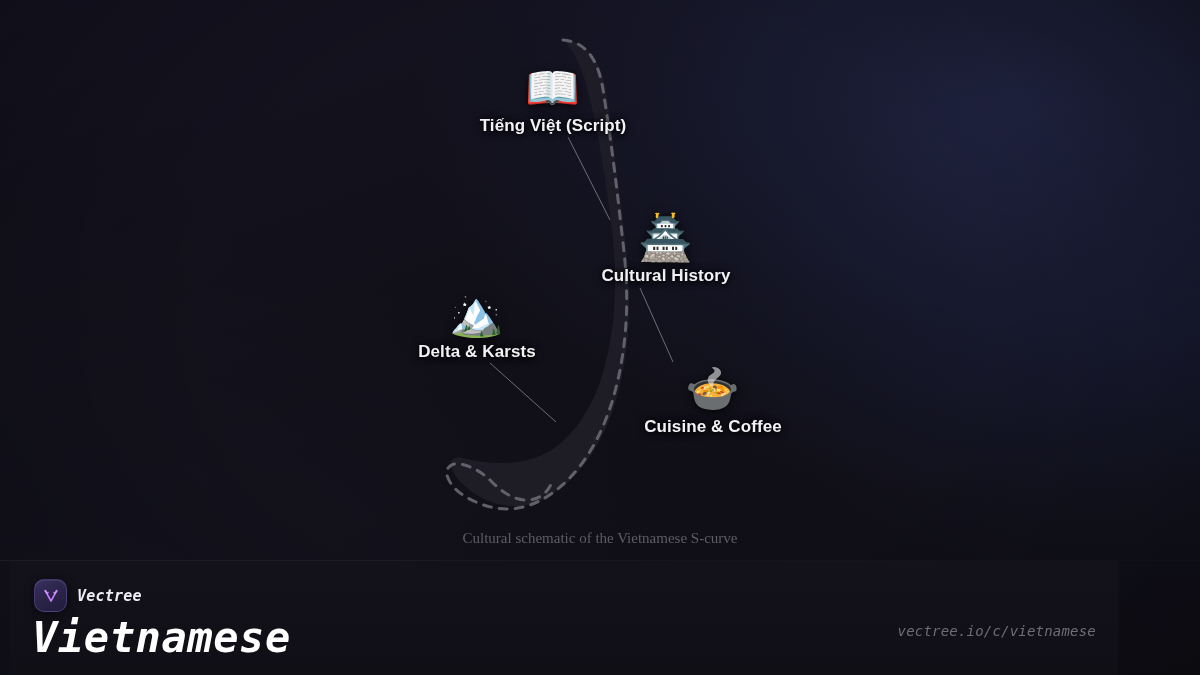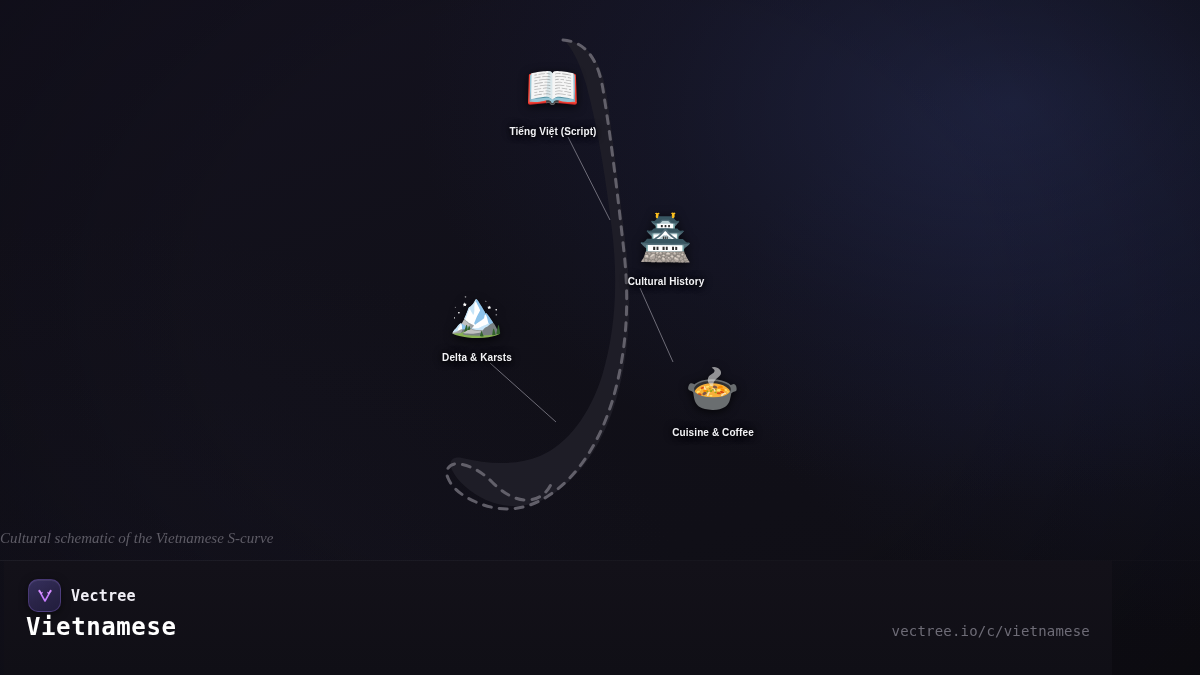--- a/index.html
+++ b/index.html
@@ -31,58 +31,60 @@
   #canvas { position:absolute; left:0; top:0; width:1200px; height:560px; }
   #map-svg { position:absolute; left:0; top:0; width:1200px; height:560px; }
 
   .node { position:absolute; text-align:center; transform:translate(-50%,0); }
   .node-emoji {
     font-size:44px; line-height:52px; display:block;
     font-family:"DejaVu Sans", sans-serif;
     filter:drop-shadow(0 2px 5px rgba(0,0,0,0.75));
   }
   .node-label {
-    display:block; margin-top:12px;
-    font-size:10px; font-weight:bold; color:#f2f2f5;
+    display:block; margin-top:2px;
+    font-size:17px; font-weight:bold; color:#f2f2f5;
     letter-spacing:0.1px; white-space:nowrap;
     text-shadow:0 1px 4px rgba(0,0,0,0.95), 0 0 9px rgba(0,0,0,0.8);
   }
 
   #caption {
     position:absolute; left:0; top:530px; width:1200px;
+    text-align:center;
     font-family:"Liberation Serif", serif;
-    font-style:italic; font-size:15px;
+    font-size:15px;
     color:#5e5c66;
   }
 
   
   #footer-divider {
     position:absolute; left:0; top:560px; width:1200px; height:1px;
     background:linear-gradient(90deg, rgba(255,255,255,0.055) 0%, rgba(255,255,255,0.03) 55%, rgba(255,255,255,0.012) 100%);
   }
   #footer {
-    position:absolute; left:4px; top:561px; width:1108px; height:114px;
+    position:absolute; left:10px; top:561px; width:1108px; height:114px;
     background:linear-gradient(180deg, #131119 0%, #100f16 100%);
+    font-style:italic;
   }
   #brand-row { position:absolute; left:24px; top:18px; display:flex; align-items:center; gap:10px; }
   #brand-mark {
     width:33px; height:33px; border-radius:10px;
     background:linear-gradient(150deg, #36305e 0%, #2a2448 52%, #211d3c 100%);
     border:1px solid rgba(150,110,230,0.30);
     display:flex; align-items:center; justify-content:center;
     box-shadow:0 2px 8px rgba(0,0,0,0.5), inset 0 1px 0 rgba(255,255,255,0.07);
   }
   #brand-name {
     font-family:"DejaVu Sans Mono", monospace;
     font-size:15px; font-weight:bold; color:#f0eef5; letter-spacing:0.2px;
   }
   #page-title {
     position:absolute; left:22px; top:52px;
     font-family:"DejaVu Sans Mono", monospace;
-    font-size:24px; font-weight:bold; color:#ffffff;
+    font-size:42px; font-weight:bold; color:#ffffff;
     letter-spacing:0.6px;
   }
   #footer-url {
     position:absolute; right:22px; top:62px;
     font-family:"DejaVu Sans Mono", monospace;
     font-size:14px; color:#6e6c77; letter-spacing:0.2px;
   }
 </style>
 </head>
 <body>

